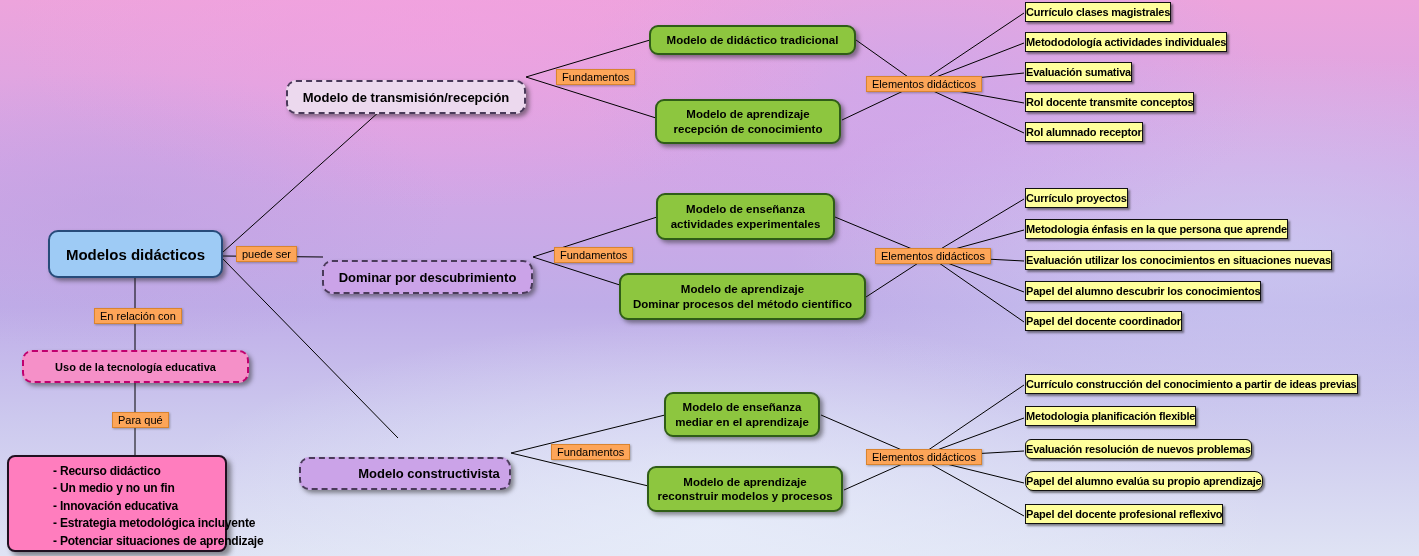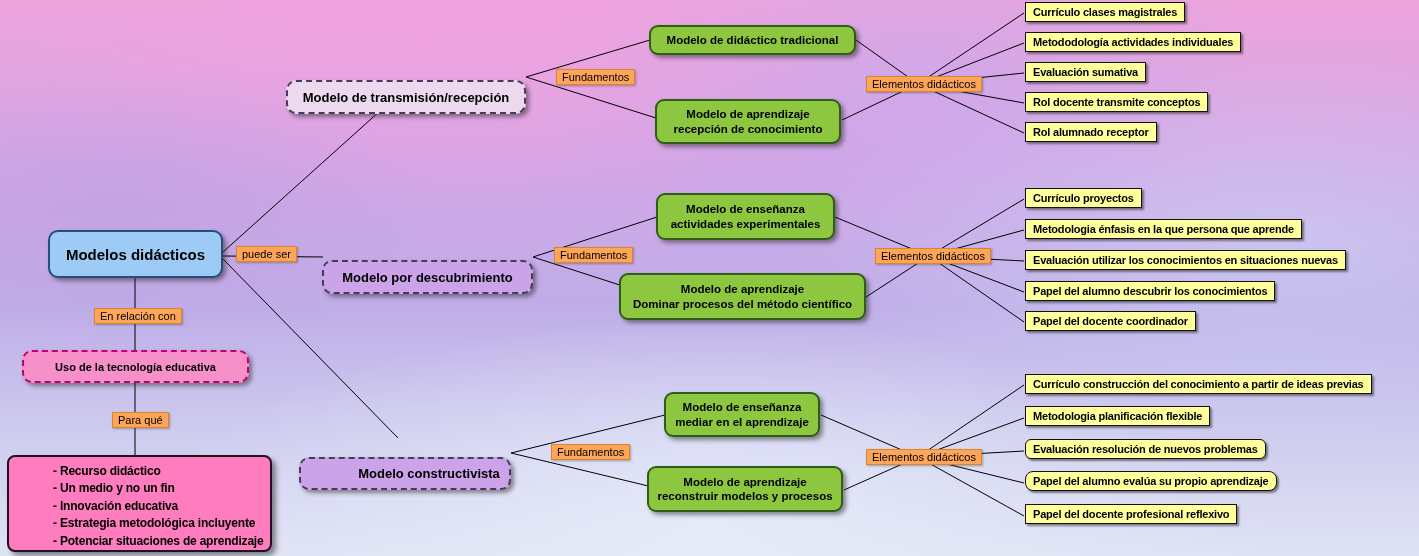--- a/index.html
+++ b/index.html
@@ -21,21 +21,21 @@
     text-align:center;font-weight:bold;color:#000;box-sizing:border-box;
     box-shadow:3px 3px 4px rgba(40,40,40,0.5);
   }
   .root-node{background:#9ECBF5;border:2px solid #274B7A;font-size:15px;border-radius:10px;}
   .branch-node{border:2px dashed #4A3A5A;font-size:13px;border-radius:10px;margin-top:20px;}
   .b1{background:#ECD9EE;}
   .b23{background:#CBA3E8;}
   .green-node{background:#8DC63F;border:2px solid #2F5D17;font-size:11.5px;border-radius:9px;white-space:pre-line;line-height:1.25;}
   .yellow-node{
     position:absolute;background:#FFFF9C;border:1px solid #111;font-size:11px;font-weight:bold;
-    letter-spacing:-0.2px;padding:3px 7px;white-space:nowrap;color:#000;
+    letter-spacing:-0.2px;padding:3px 0;white-space:nowrap;color:#000;
     box-shadow:2px 2px 2px rgba(40,40,40,0.55);box-sizing:border-box;
   }
   .link-label{
     position:absolute;background:#FDA558;border:1px solid #D9842F;font-size:11px;font-weight:normal;
     padding:1px 5px;color:#000;box-shadow:1px 1px 2px rgba(60,60,60,0.4);white-space:nowrap;box-sizing:border-box;
   }
   .tech-node{background:#F590C8;border:2px dashed #C0006E;font-size:11px;border-radius:10px;}
   .pink-box{
     position:absolute;background:#FF7DBE;border:2px solid #201020;border-radius:8px;
     font-size:12px;font-weight:bold;padding:6px 8px;white-space:pre;line-height:1.45;
@@ -91,21 +91,21 @@
       <line x1="918" y1="457" x2="1024" y2="483"></line>
       <line x1="918" y1="457" x2="1024" y2="516"></line>
     </g>
   </svg>
 
   <div class="node root-node" style="left:48px;top:230px;width:175px;height:48px;">Modelos didácticos</div>
 
   <div class="link-label" style="left:236px;top:246px;">puede ser</div>
 
   <div class="node branch-node b1" style="left:286px;top:60px;width:240px;height:34px;">Modelo de transmisión/recepción</div>
-  <div class="node branch-node b23" style="left:322px;top:240px;width:211px;height:34px;">Modelo por descubrimiento</div>
+  <div class="node branch-node b23" style="left:322px;top:240px;width:211px;height:34px;">Dominar por descubrimiento</div>
   <div class="node branch-node b23" style="left:299px;top:437px;width:212px;height:33px;padding-left:48px;">Modelo constructivista</div>
 
   <div class="link-label" style="left:556px;top:69px;">Fundamentos</div>
   <div class="link-label" style="left:554px;top:247px;">Fundamentos</div>
   <div class="link-label" style="left:551px;top:444px;">Fundamentos</div>
 
   <div class="node green-node" style="left:649px;top:25px;width:207px;height:30px;">Modelo de didáctico tradicional</div>
   <div class="node green-node" style="left:655px;top:99px;width:186px;height:45px;">Modelo de aprendizaje
 recepción de conocimiento</div>
 
@@ -137,19 +137,19 @@
 
   <div class="yellow-node" style="left:1025px;top:374px;">Currículo construcción del conocimiento a partir de ideas previas</div>
   <div class="yellow-node" style="left:1025px;top:406px;">Metodologia planificación flexible</div>
   <div class="yellow-node" style="left:1025px;top:439px;border-radius:6px;">Evaluación resolución de nuevos problemas</div>
   <div class="yellow-node" style="left:1025px;top:471px;border-radius:8px;">Papel del alumno  evalúa su propio aprendizaje</div>
   <div class="yellow-node" style="left:1025px;top:504px;">Papel del docente profesional reflexivo</div>
 
   <div class="link-label" style="left:94px;top:308px;">En relación con</div>
   <div class="node tech-node" style="left:22px;top:350px;width:227px;height:33px;">Uso de la tecnología educativa</div>
   <div class="link-label" style="left:112px;top:412px;">Para qué</div>
-  <div class="pink-box" style="left:7px;top:455px;width:265px;height:97px;padding-left:44px;">- Recurso didáctico
+  <div class="pink-box" style="left:7px;top:455px;width:220px;height:97px;padding-left:44px;">- Recurso didáctico
 - Un medio y no un fin
 - Innovación educativa
 - Estrategia metodológica incluyente
 - Potenciar situaciones de aprendizaje</div>
 
 </div>
 
 </body></html>

